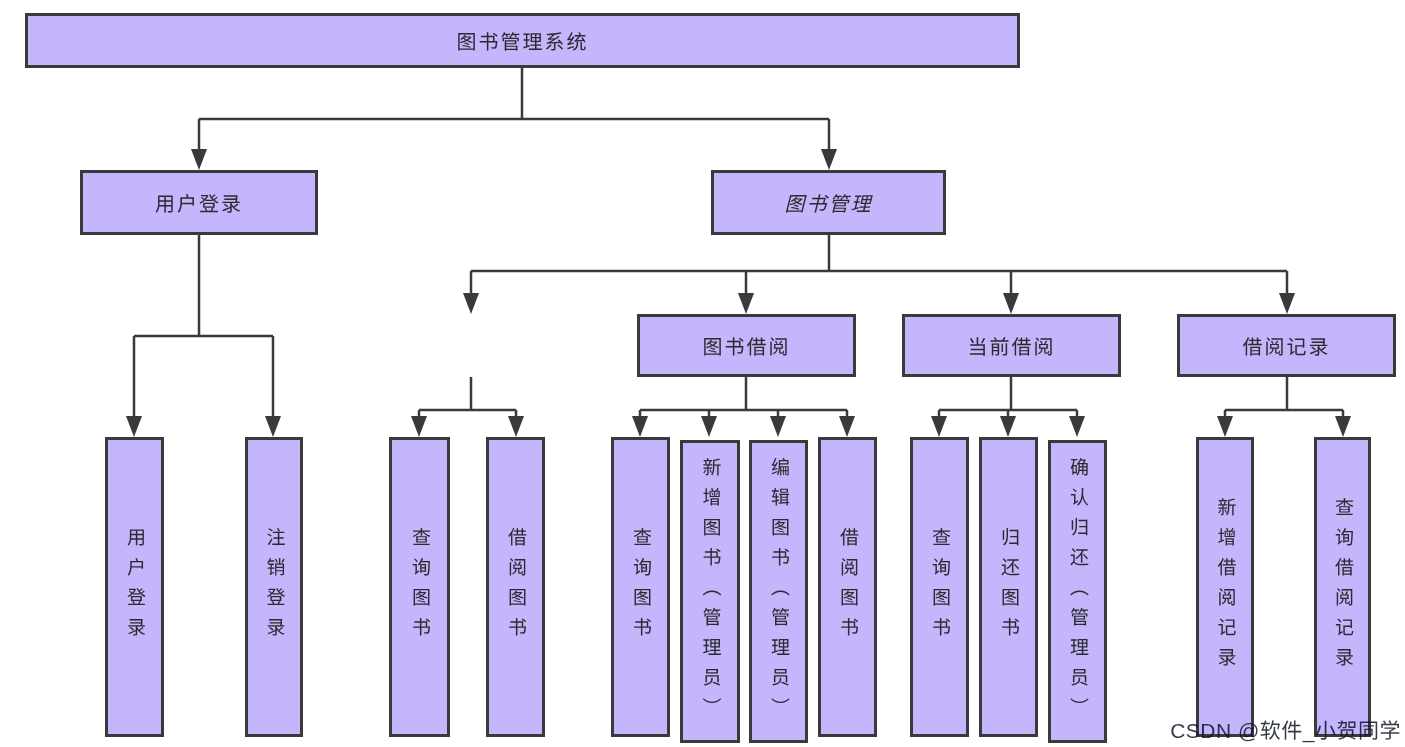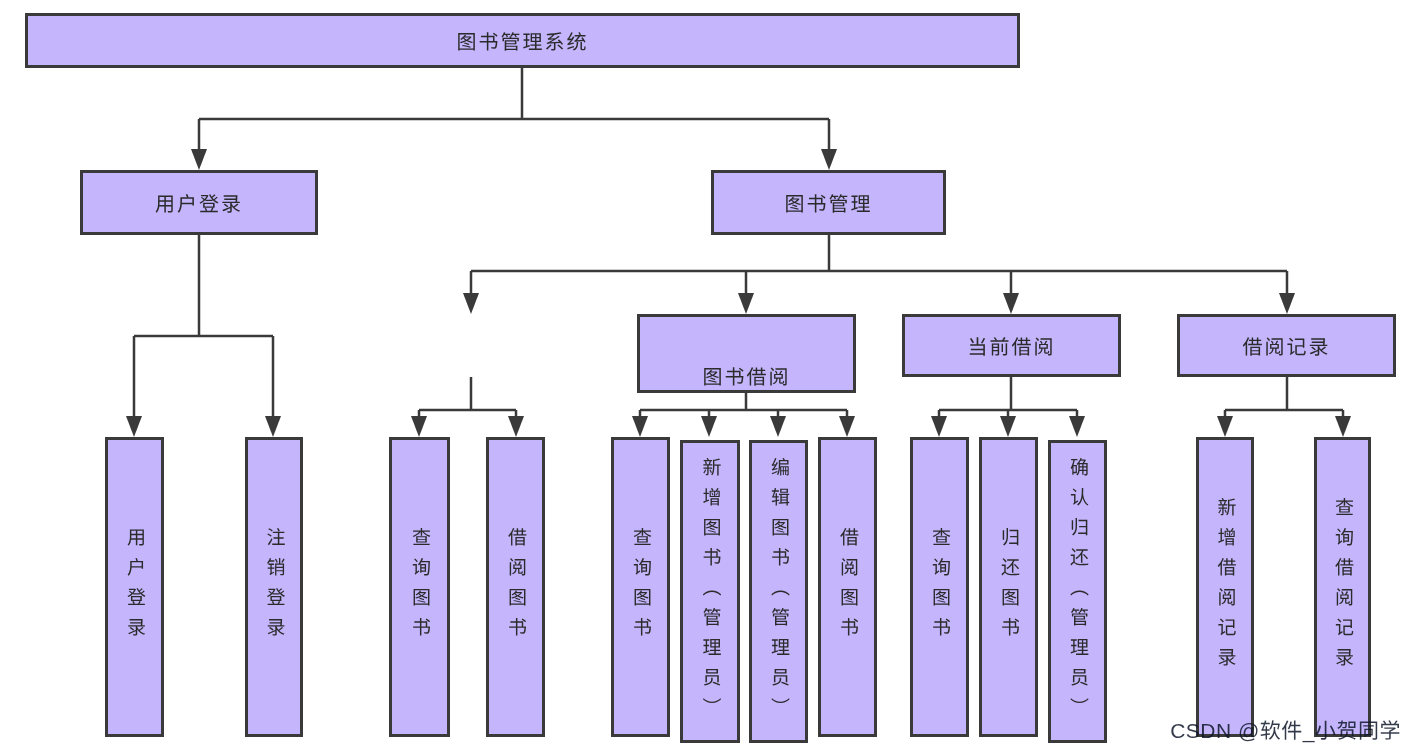--- a/index.html
+++ b/index.html
@@ -41,23 +41,23 @@
   .leaf .vlabel {
     writing-mode: vertical-rl;
     text-orientation: mixed;
     font-size: 19px;
     letter-spacing: 11px;
     line-height: 1;
     white-space: nowrap;
   }
   .root  { left: 25px;  top: 13px;  width: 995px; height: 55px; }
   .b-user-login    { left: 80px;  top: 170px; width: 238px; height: 65px; }
-  .b-book-mgmt     { left: 711px; top: 170px; width: 235px; height: 65px; }
+  .b-book-mgmt     { left: 711px; top: 170px; width: 235px; height: 65px; font-style: italic; }
   .s-new-book      { left: 362px; top: 314px; width: 218px; height: 63px; }
-  .s-book-borrow   { left: 637px; top: 314px; width: 219px; height: 79px; align-items: flex-end; }
+  .s-book-borrow   { left: 637px; top: 314px; width: 219px; height: 63px; }
   .s-current       { left: 902px; top: 314px; width: 219px; height: 63px; }
   .s-record        { left: 1177px; top: 314px; width: 219px; height: 63px; }
   .leaf { top: 437px; height: 300px; }
   .leaf.tall { top: 440px; height: 303px; }
   .lf-1  { left: 105px;  width: 59px; }
   .lf-2  { left: 245px;  width: 58px; }
   .lf-3  { left: 389px;  width: 61px; }
   .lf-4  { left: 486px;  width: 59px; }
   .lf-5  { left: 611px;  width: 59px; }
   .lf-6  { left: 680px;  width: 60px; }

